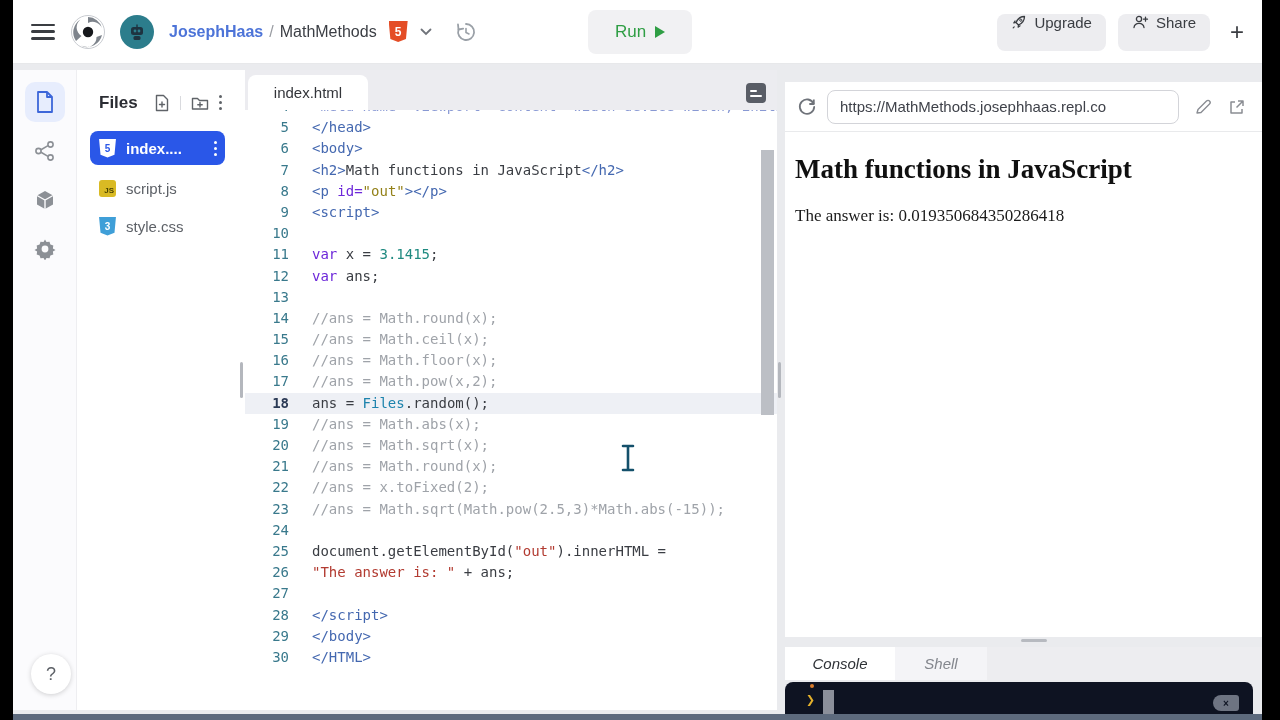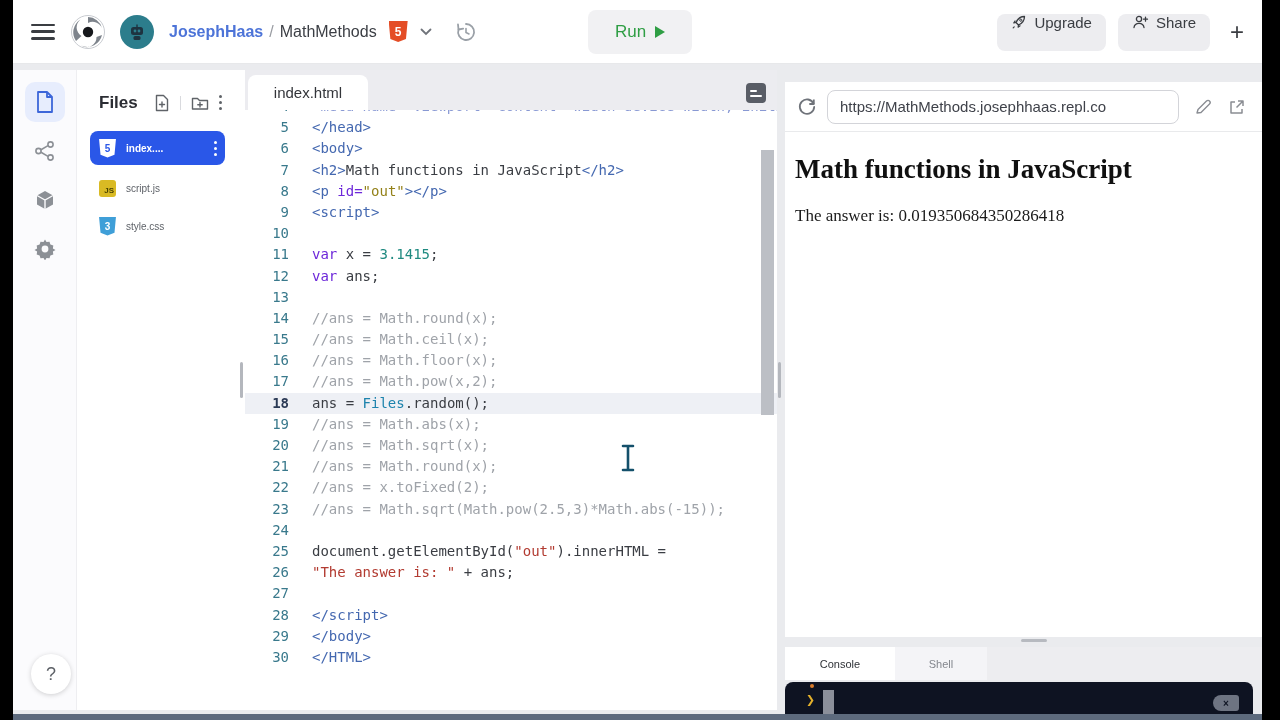--- a/index.html
+++ b/index.html
@@ -50,21 +50,21 @@
   .files { position:absolute; left:64px; top:70px; width:168px; height:640px; background:#fff; }
   .files-head { position:absolute; left:22px; top:22px; display:flex; align-items:center; }
   .files-title { font-size:17px; font-weight:bold; color:#2b2d33; }
   .fh-icons { display:flex; align-items:center; margin-left:16px; gap:10px; color:#5f6368; }
   .fh-div { width:1px; height:14px; background:#d9dade; }
   .kebab { color:#5f6368; font-size:15px; letter-spacing:0; line-height:4px; text-align:center; cursor:pointer; }
   .kebab i { display:block; width:3px; height:3px; background:currentColor; border-radius:50%; margin:3px auto; }
   .frow { position:absolute; left:13px; width:135px; height:34px; display:flex; align-items:center; cursor:pointer; }
   .frow.selected { background:#2a57e8; border-radius:8px; color:#fff; }
   .frow .ficon { margin-left:9px; flex:none; }
-  .frow .flabel { margin-left:10px; font-size:10px; color:#5e6268; }
+  .frow .flabel { margin-left:10px; font-size:15px; color:#5e6268; }
   .frow.selected .flabel { color:#fff; font-weight:600; }
   .frow .kebab { margin-left:auto; margin-right:8px; }
   .frow.selected .kebab { color:#fff; }
   .shield { width:17px; height:19px; clip-path:polygon(0 0,100% 0,91% 86%,50% 100%,9% 86%);
             display:flex; align-items:center; justify-content:center; font-weight:bold; font-size:10px; }
   .shield.white5 { background:#fff; color:#2a57e8; }
   .shield.css3 { background:#3f9fd8; color:#fff; }
   .jsicon { width:17px; height:17px; background:#d9ba24; border-radius:3px; color:#4a4400;
             font-size:8px; font-weight:bold; display:flex; align-items:flex-end; justify-content:flex-end; padding:2px; }
 
@@ -105,21 +105,21 @@
   .refresh { margin-left:12px; color:#6f737a; flex:none; cursor:pointer; }
   .urlbox { margin-left:10px; width:352px; height:34px; border:1px solid #d3d4d9; border-radius:8px; background:#fff;
             font-family:"Liberation Sans", sans-serif; font-size:15px; color:#3f424a; padding:0 12px; outline:none; }
   .url-edit { margin-left:15px; color:#8a8d93; cursor:pointer; }
   .url-ext  { margin-left:16px; color:#8a8d93; cursor:pointer; }
   .page { position:absolute; left:0; top:50px; width:100%; height:505px; background:#fff; overflow:hidden; }
   .page h2 { margin:22px 0 0 10px; font-family:"Liberation Serif", serif; font-size:27px; color:#101010; }
   .page p  { margin:21px 0 0 10px; font-family:"Liberation Serif", serif; font-size:17px; color:#1a1a1a; }
   .drag-handle { position:absolute; left:236px; top:557px; width:26px; height:3px; background:#b7bac0; border-radius:2px; cursor:row-resize; }
   .tabs2 { position:absolute; left:0; top:565px; width:100%; height:33px; background:#ededf0; display:flex; }
-  .tab2 { width:110px; height:100%; display:flex; align-items:center; justify-content:center; font-size:11px; cursor:pointer; }
+  .tab2 { width:110px; height:100%; display:flex; align-items:center; justify-content:center; font-size:15px; cursor:pointer;font-style:italic; }
   .tab2.active { background:#fff; color:#2f3237; }
   .tab2.idle { background:#f4f4f7; color:#83868d; width:92px; }
   .console { position:absolute; left:0; top:600px; width:468px; height:41px; background:#0e1322; border-radius:8px; overflow:hidden; }
   .c-dot { position:absolute; left:25px; top:2px; width:4px; height:4px; background:#d97b2c; border-radius:2px; }
   .c-prompt { position:absolute; left:21px; top:9px; color:#e3b02c; font-family:"DejaVu Sans Mono", monospace;
               font-size:15px; font-weight:bold; }
   .c-cursor { position:absolute; left:38px; top:8px; width:11px; height:24px; background:#8b8f9a; }
   .c-clear { position:absolute; right:14px; top:13px; width:26px; height:16px; background:#6e7482;
              border-radius:8px 3px 3px 8px; color:#0e1322; font-size:10px; font-weight:bold;
              display:flex; align-items:center; justify-content:center; cursor:pointer; }

